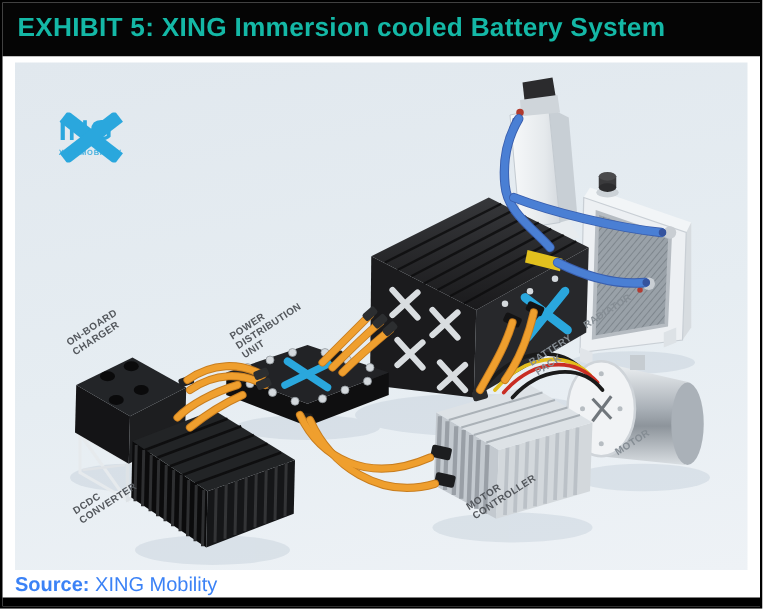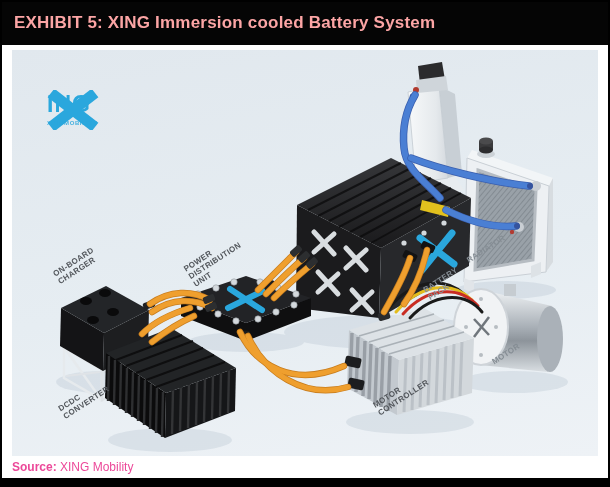--- a/index.html
+++ b/index.html
@@ -5,37 +5,37 @@
   html,body{margin:0;padding:0;background:#fff;}
   .page{
     position:relative;width:610px;height:487px;box-sizing:border-box;
     border:2px solid #000;background:#fff;overflow:hidden;
     font-family:"Liberation Sans",sans-serif;
   }
   .header{
     height:45px;background:var(--header-bg,#000);display:flex;align-items:center;
     margin:-2px -2px 0 -2px;padding:0 0 0 14px;
   }
-  .header .title{color:#fca5a5;font-size:17px;font-weight:bold;letter-spacing:.2px;}
+  .header .title{color:#14b8a6;font-size:21px;font-weight:bold;letter-spacing:.2px;}
   .figure{
     position:relative;width:586px;height:406px;margin:5px auto 0 auto;
     background:linear-gradient(170deg,#e1e8ee 0%,var(--figure-bg,#e6edf2) 55%,#eef2f6 100%);
     overflow:hidden;
   }
   .figure svg{position:absolute;left:0;top:0;}
   .logo{position:absolute;left:35px;top:40px;width:60px;color:var(--accent-blue,#2aa7dd);}
   .logo .word{font-size:23px;font-weight:600;letter-spacing:1px;line-height:1;margin-top:3px;color:var(--accent-blue,#2aa7dd);}
   .logo .tagline{font-size:6px;font-weight:bold;letter-spacing:.6px;margin-top:4px;color:var(--accent-blue,#2aa7dd);opacity:.85;}
   .lbl{
     position:absolute;font-size:8px;font-weight:bold;color:var(--label-text,#53575c);
     letter-spacing:.3px;line-height:1.15;white-space:pre-line;
     transform:translate(-50%,-50%) rotate(-33deg);text-align:left;
   }
   .lbl.light{color:#858d94;}
-  .source-row{height:20px;padding:4px 0 0 10px;font-size:12px;color:#ec4899;}
+  .source-row{height:20px;padding:4px 0 0 10px;font-size:16px;color:#3b82f6;}
   .source-row .b{font-weight:bold;}
   .bottom-bar{position:absolute;left:-2px;right:-2px;bottom:-2px;height:9px;background:#000;}
   
   .c-or{fill:none;stroke:var(--cable-orange,#ef9f2e);stroke-width:5;stroke-linecap:round;}
   .c-or-dk{fill:none;stroke:#c87d1e;stroke-width:6.5;stroke-linecap:round;}
   .c-bl{fill:none;stroke:var(--coolant-blue,#4a7fd4);stroke-width:6;stroke-linecap:round;}
   .c-bl-dk{fill:none;stroke:#3a5fae;stroke-width:7.5;stroke-linecap:round;}
   .x-mark{stroke:var(--accent-blue,#2aa7dd);fill:none;}
 </style>
 </head>

